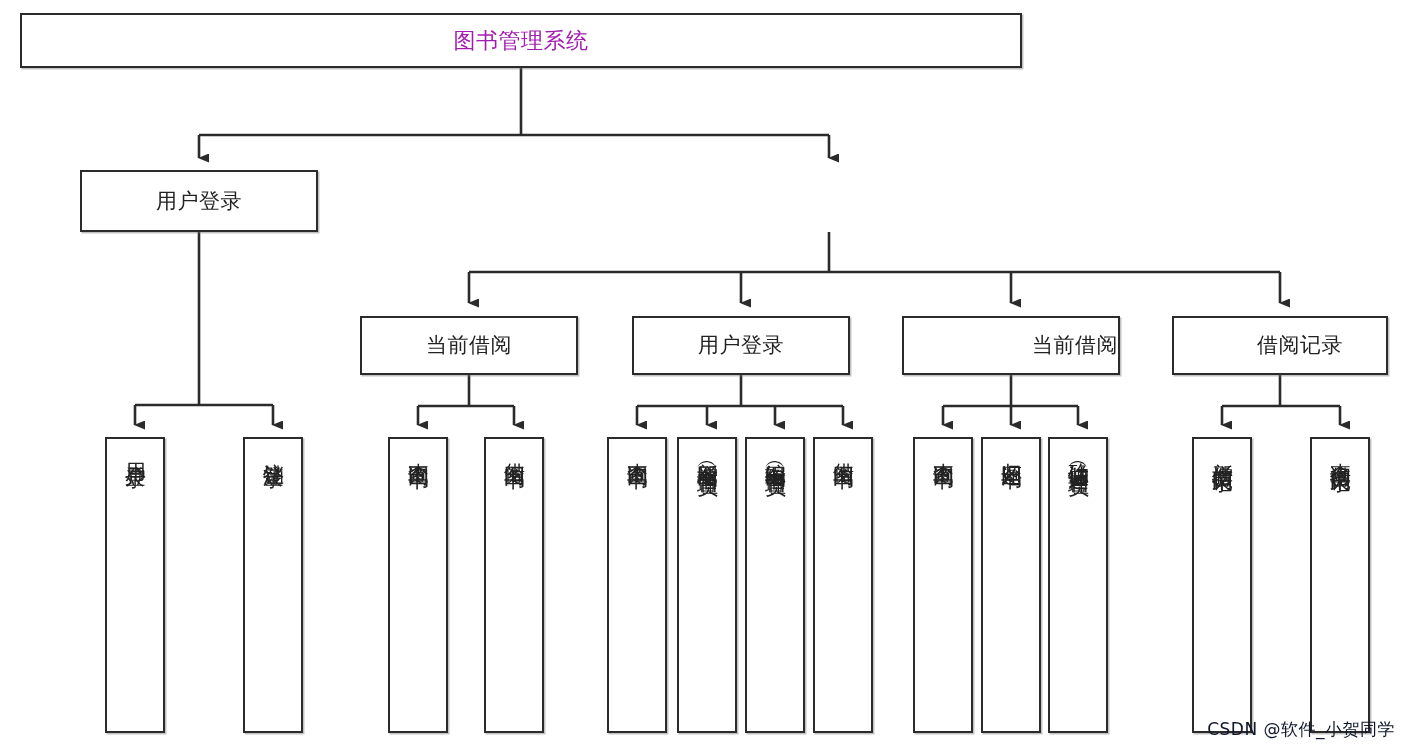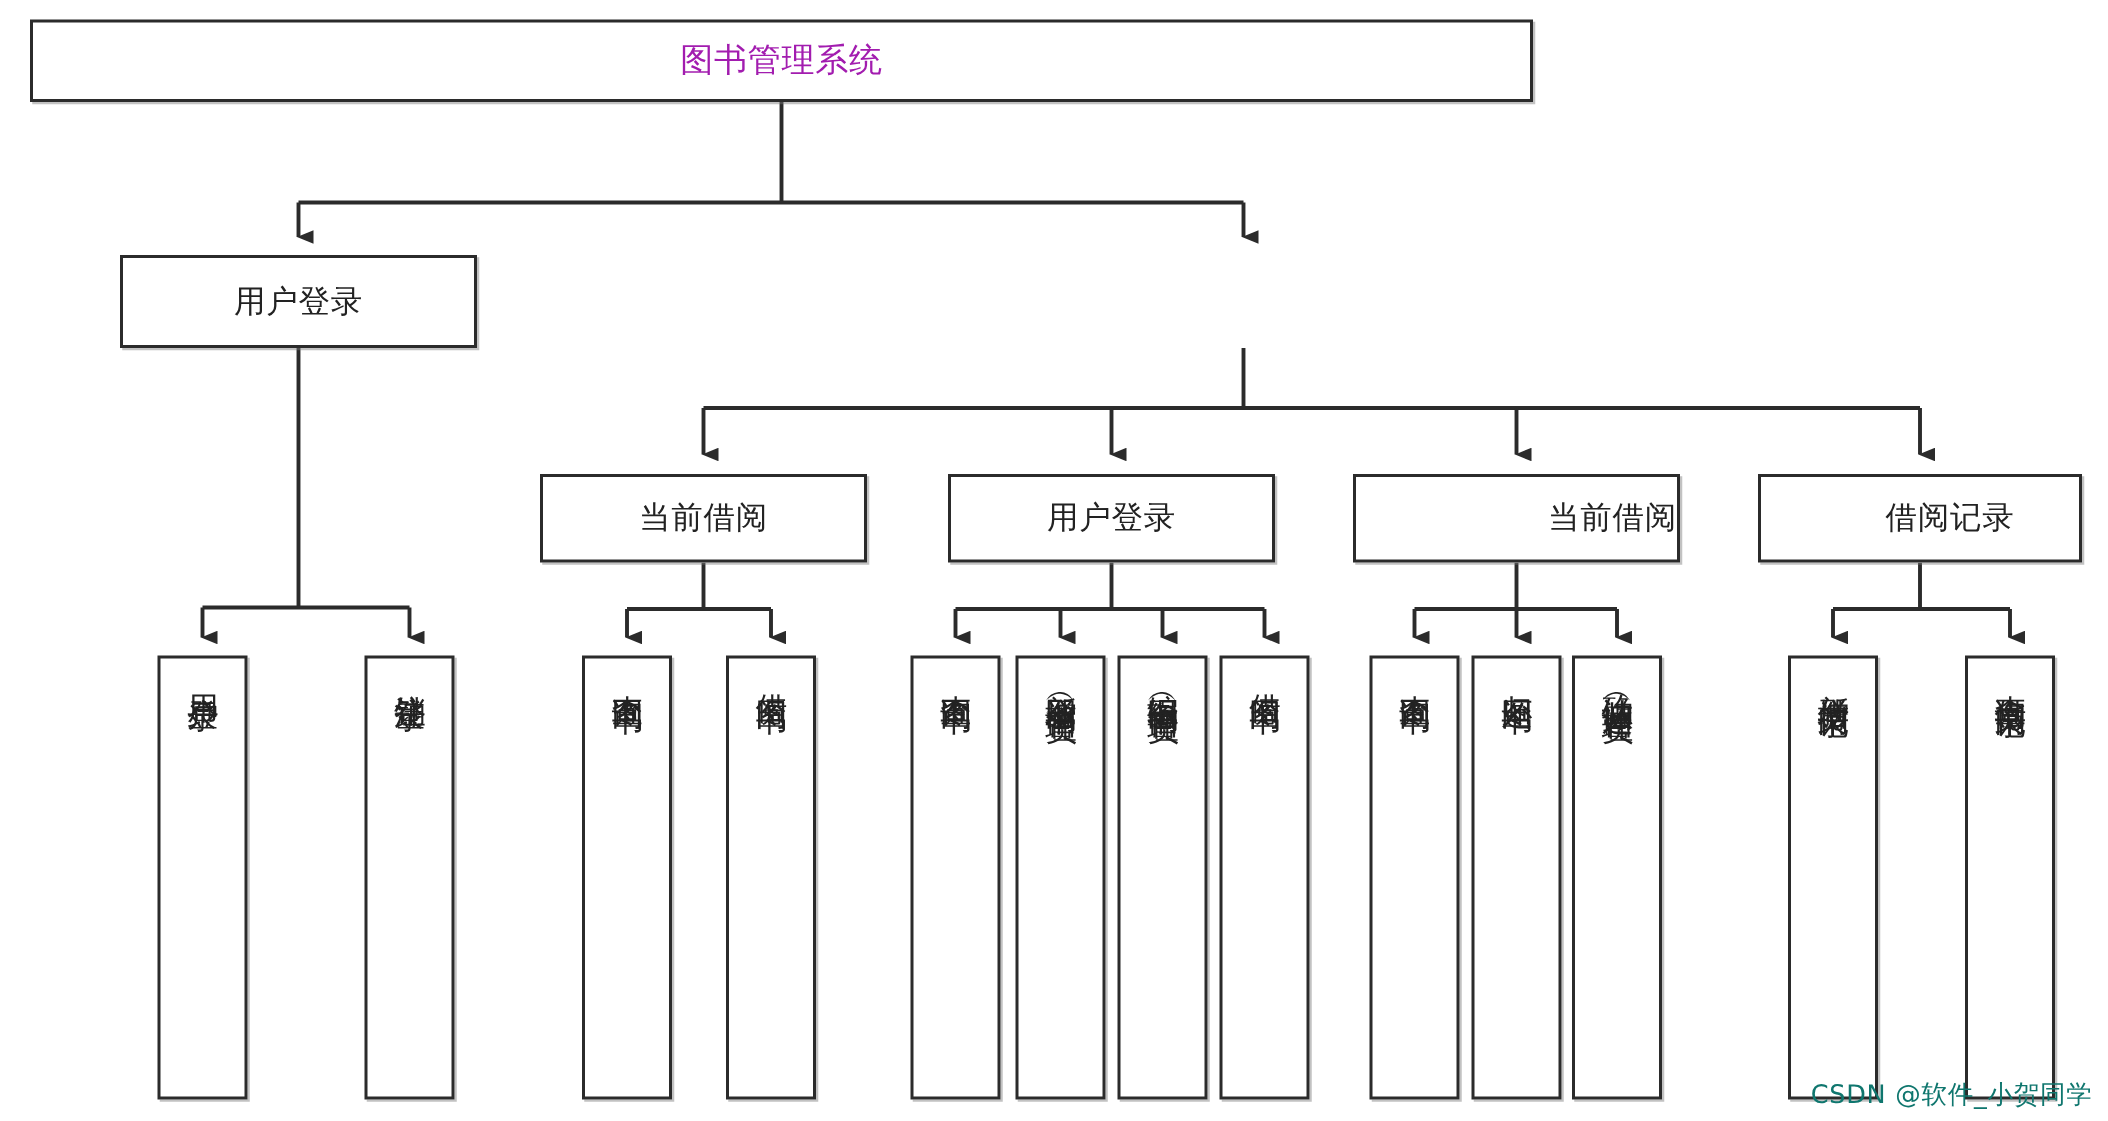--- a/index.html
+++ b/index.html
@@ -193,14 +193,14 @@
   <div class="node vertical" style="left: 1048px; top: 437px; width: 60px; height: 296px; background: rgb(255, 255, 255); border-color: rgb(43, 43, 43);">
     <span class="node-label" style="color: rgb(34, 34, 34);">确认归还（管理员）</span>
   </div>
   <div class="node vertical" style="left: 1192px; top: 437px; width: 60px; height: 296px; background: rgb(255, 255, 255); border-color: rgb(43, 43, 43);">
     <span class="node-label" style="color: rgb(34, 34, 34);">新增借阅记录</span>
   </div>
   <div class="node vertical" style="left: 1310px; top: 437px; width: 60px; height: 296px; background: rgb(255, 255, 255); border-color: rgb(43, 43, 43);">
     <span class="node-label" style="color: rgb(34, 34, 34);">查询借阅记录</span>
   </div>
 
-  <div id="watermark" style="color: #0f766e;">CSDN @软件_小贺同学</div>
+  <div id="watermark" style="color: #0f172a;">CSDN @软件_小贺同学</div>
 </div>
 
 </body></html>

